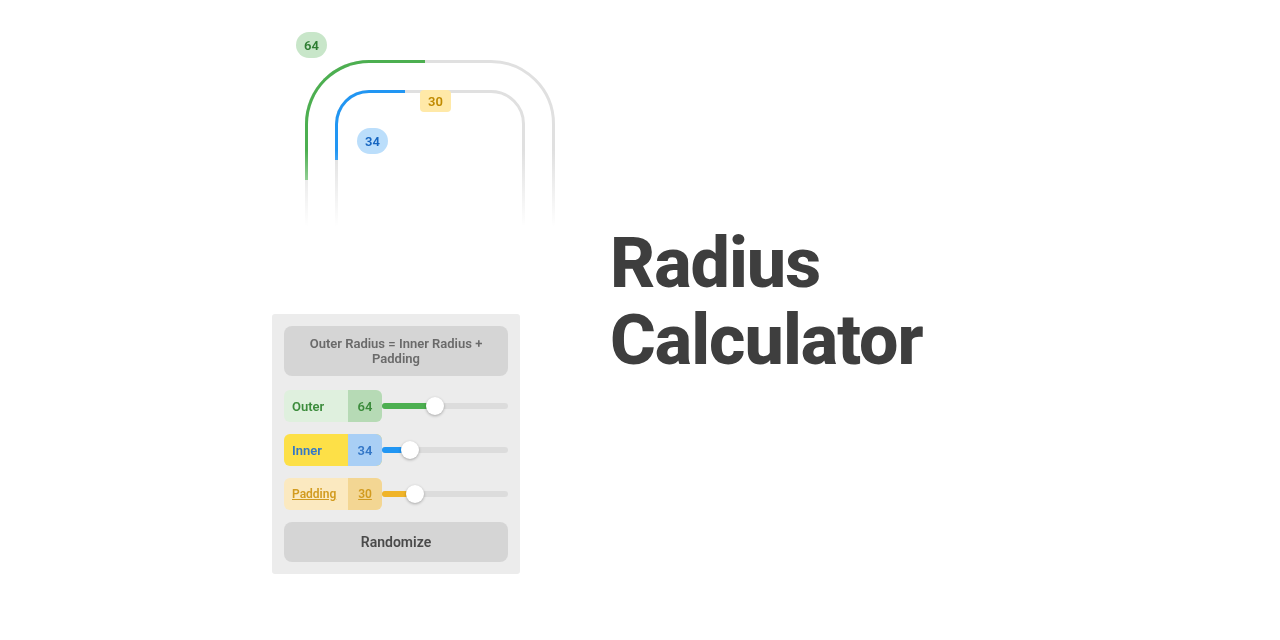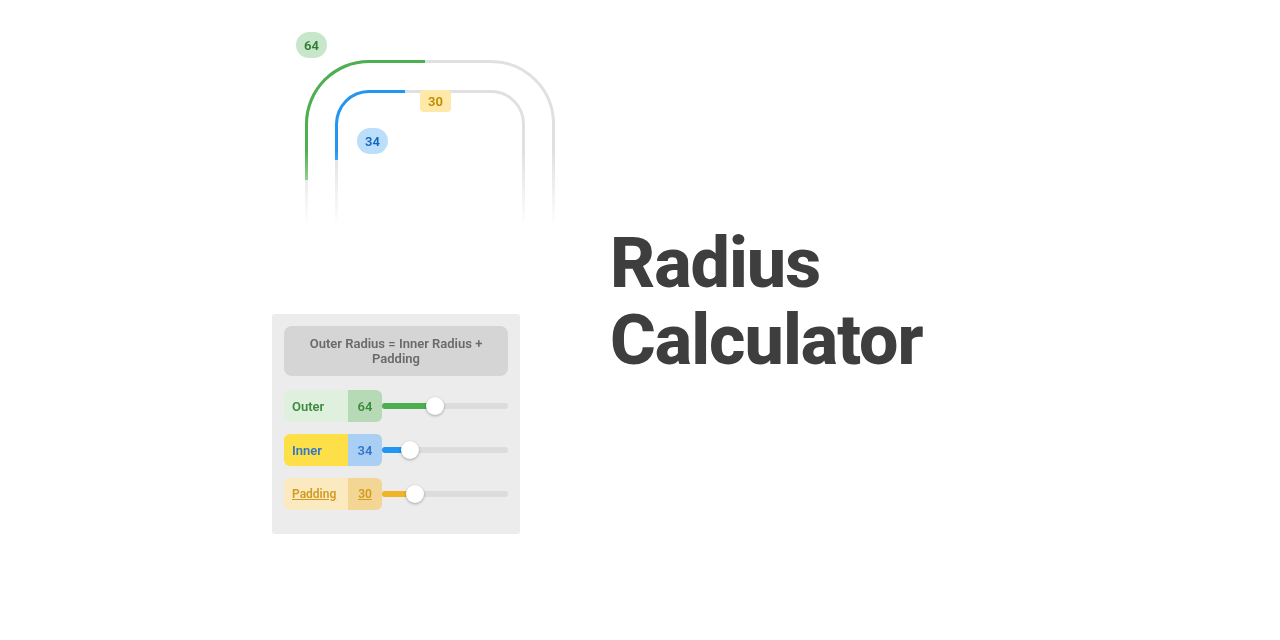--- a/index.html
+++ b/index.html
@@ -228,13 +228,14 @@
     <div class="slider-label lbl-padding">
       <span class="txt">Padding</span>
       <span class="val">30</span>
     </div>
     <div class="slider-track">
       <div class="slider-fill fill-padding" style="width:26%"></div>
       <div class="slider-thumb" style="left:26%"></div>
     </div>
   </div>
 
+  <div class="randomize-btn">Randomize</div>
 </div>
 
 </body></html>

